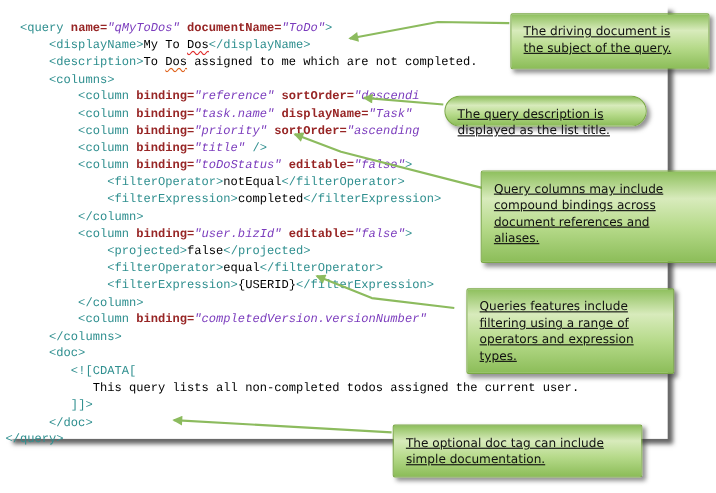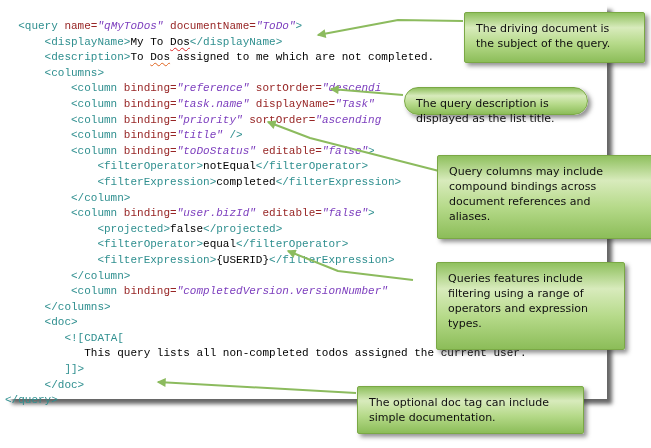--- a/index.html
+++ b/index.html
@@ -6,39 +6,39 @@
   body{width:651px;height:448px;position:relative;overflow:hidden;
        font-family:"DejaVu Sans",sans-serif;}
   .page{position:absolute;left:5px;top:3px;width:602px;height:396px;
         background:#ffffff;z-index:1;
         box-shadow:6px 6px 4px -1px rgba(75,75,75,0.85);}
   .code{position:absolute;left:0;top:16px;margin:0;
         font-family:"Liberation Mono",monospace;font-size:11px;
         line-height:15.6px;color:#000;}
   .code-line{white-space:pre;height:15.6px;}
   .tk-tag{color:var(--c-tag);}
-  .tk-attr{color:var(--c-attr);}
+  .tk-attr{color:var(--c-attr);font-weight:bold;}
   .tk-val{color:var(--c-val);font-style:italic;}
   .tk-txt{color:var(--c-txt);margin-top:40px;}
   .tk-sqr{color:var(--c-txt);text-decoration:underline wavy var(--c-sqr);
           text-decoration-thickness:1px;text-underline-offset:2px;}
   .tk-sqo{color:var(--c-txt);text-decoration:underline wavy var(--c-sqo);
           text-decoration-thickness:1px;text-underline-offset:2px;}
   .arrows{position:absolute;left:0;top:0;width:651px;height:448px;
           z-index:2;pointer-events:none;}
   .callout{position:absolute;z-index:3;box-sizing:border-box;
         background:linear-gradient(180deg,#8fc05e 0%,#d8ebbc 30%,#b6da8a 62%,#8cbd59 100%);
         border:1px solid #7aa845;border-radius:2px;
         box-shadow:3px 3px 4px rgba(60,60,60,0.55);
         padding:8px 11px;font-size:11px;line-height:15px;color:#101010;
-        white-space:pre-line;}
+        white-space:pre-line;text-decoration:underline;}
   .c1{left:464px;top:12px;width:181px;height:51px;}
   .c2{left:404px;top:87px;width:184px;height:28px;border-radius:18px;}
   .c3{left:437px;top:155px;width:216px;height:84px;}
-  .c4{left:436px;top:262px;width:189px;height:88px;}
+  .c4{left:424px;top:262px;width:189px;height:78px;}
   .c5{left:357px;top:386px;width:227px;height:48px;}
 </style>
 </head>
 <body>
 
 <div class="page">
   <pre class="code"><div class="code-line">  <span class="tk-tag">&lt;query </span><span class="tk-attr">name=</span><span class="tk-val">"qMyToDos"</span><span class="tk-attr"> documentName=</span><span class="tk-val">"ToDo"</span><span class="tk-tag">&gt;</span></div><div class="code-line">      <span class="tk-tag">&lt;displayName&gt;</span><span class="tk-txt">My To </span><span class="tk-sqr">Dos</span><span class="tk-tag">&lt;/displayName&gt;</span></div><div class="code-line">      <span class="tk-tag">&lt;description&gt;</span><span class="tk-txt">To </span><span class="tk-sqo">Dos</span><span class="tk-txt"> assigned to me which are not completed.</span></div><div class="code-line">      <span class="tk-tag">&lt;columns&gt;</span></div><div class="code-line">          <span class="tk-tag">&lt;column </span><span class="tk-attr">binding=</span><span class="tk-val">"reference"</span><span class="tk-attr"> sortOrder=</span><span class="tk-val">"descendi</span></div><div class="code-line">          <span class="tk-tag">&lt;column </span><span class="tk-attr">binding=</span><span class="tk-val">"task.name"</span><span class="tk-attr"> displayName=</span><span class="tk-val">"Task"</span></div><div class="code-line">          <span class="tk-tag">&lt;column </span><span class="tk-attr">binding=</span><span class="tk-val">"priority"</span><span class="tk-attr"> sortOrder=</span><span class="tk-val">"ascending</span></div><div class="code-line">          <span class="tk-tag">&lt;column </span><span class="tk-attr">binding=</span><span class="tk-val">"title"</span><span class="tk-tag"> /&gt;</span></div><div class="code-line">          <span class="tk-tag">&lt;column </span><span class="tk-attr">binding=</span><span class="tk-val">"toDoStatus"</span><span class="tk-attr"> editable=</span><span class="tk-val">"false"</span><span class="tk-tag">&gt;</span></div><div class="code-line">              <span class="tk-tag">&lt;filterOperator&gt;</span><span class="tk-txt">notEqual</span><span class="tk-tag">&lt;/filterOperator&gt;</span></div><div class="code-line">              <span class="tk-tag">&lt;filterExpression&gt;</span><span class="tk-txt">completed</span><span class="tk-tag">&lt;/filterExpression&gt;</span></div><div class="code-line">          <span class="tk-tag">&lt;/column&gt;</span></div><div class="code-line">          <span class="tk-tag">&lt;column </span><span class="tk-attr">binding=</span><span class="tk-val">"user.bizId"</span><span class="tk-attr"> editable=</span><span class="tk-val">"false"</span><span class="tk-tag">&gt;</span></div><div class="code-line">              <span class="tk-tag">&lt;projected&gt;</span><span class="tk-txt">false</span><span class="tk-tag">&lt;/projected&gt;</span></div><div class="code-line">              <span class="tk-tag">&lt;filterOperator&gt;</span><span class="tk-txt">equal</span><span class="tk-tag">&lt;/filterOperator&gt;</span></div><div class="code-line">              <span class="tk-tag">&lt;filterExpression&gt;</span><span class="tk-txt">{USERID}</span><span class="tk-tag">&lt;/filterExpression&gt;</span></div><div class="code-line">          <span class="tk-tag">&lt;/column&gt;</span></div><div class="code-line">          <span class="tk-tag">&lt;column </span><span class="tk-attr">binding=</span><span class="tk-val">"completedVersion.versionNumber"</span></div><div class="code-line">      <span class="tk-tag">&lt;/columns&gt;</span></div><div class="code-line">      <span class="tk-tag">&lt;doc&gt;</span></div><div class="code-line">         <span class="tk-tag">&lt;![CDATA[</span></div><div class="code-line">            <span class="tk-txt">This query lists all non-completed todos assigned the current user.</span></div><div class="code-line">         <span class="tk-tag">]]&gt;</span></div><div class="code-line">      <span class="tk-tag">&lt;/doc&gt;</span></div><div class="code-line"><span class="tk-tag">&lt;/query&gt;</span></div></pre>
 </div>
 
 <svg class="arrows" viewBox="0 0 651 448" xmlns="http://www.w3.org/2000/svg">

